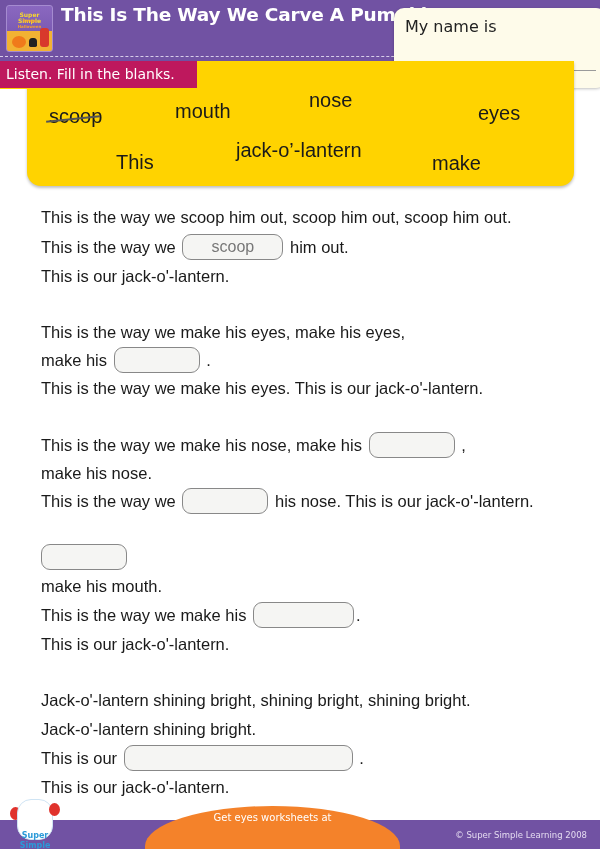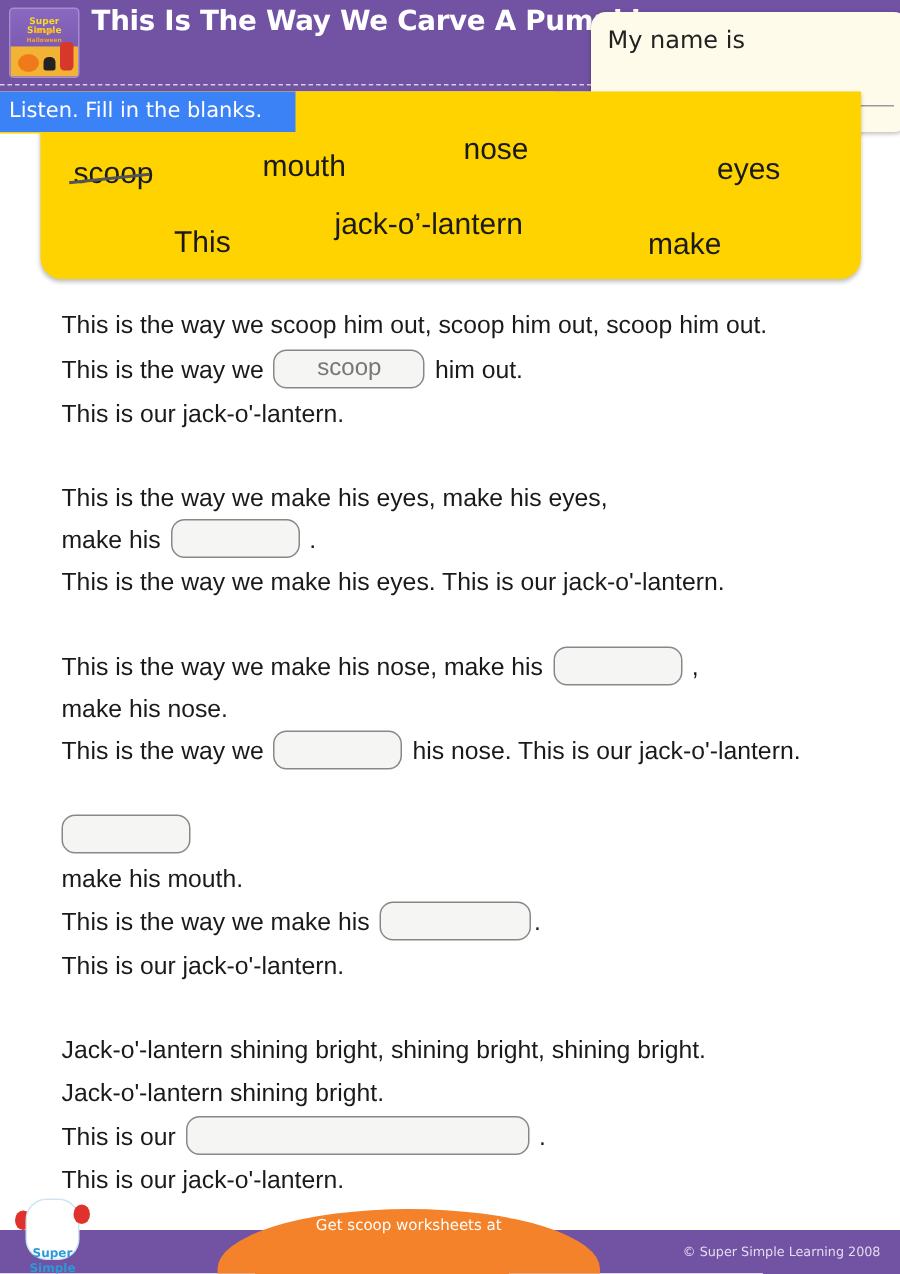--- a/index.html
+++ b/index.html
@@ -20,21 +20,21 @@
     .subtitle { position: absolute; left: 62px; top: 32px; font-size: 10.5px; color: #e6ddf2; white-space: nowrap; }
     .subtitle i { font-style: italic; }
 
     
     .namebox { position: absolute; left: 394px; top: 8px; width: 212px; height: 80px; background: #fefbea; border-radius: 10px;
       box-shadow: 0 1px 3px rgba(0,0,0,0.25); }
     .namebox .label { position: absolute; left: 11px; top: 9px; font-size: 16px; color: #222; }
     .namebox .line { position: absolute; left: 12px; top: 62px; width: 190px; border-top: 1px solid #9a9a9a; }
 
     
-    .instr { position: absolute; left: 0; top: 61px; width: 197px; height: 27px; background: #3b82f6; color: #fff; font-size: 14px; padding: 5px 0 0 6px; white-space: nowrap; z-index: 2; }
+    .instr { position: absolute; left: 0; top: 61px; width: 197px; height: 27px; background: #be185d; color: #fff; font-size: 14px; padding: 5px 0 0 6px; white-space: nowrap; z-index: 2; }
     .bank { position: absolute; left: 27px; top: 61px; width: 547px; height: 125px; background: #ffd300; border-radius: 0 0 14px 14px;
       box-shadow: 0 2px 3px rgba(0,0,0,0.25); }
     .bank .yfill { position: absolute; left: -27px; top: 0; width: 370px; height: 28px; background: #ffd300; }
     .word { position: absolute; font-family: "Liberation Sans", sans-serif; font-size: 20px; color: #1a1a1a; white-space: nowrap; }
     .word.used::after { content: ""; position: absolute; left: -3px; right: 2px; top: 55%; border-top: 2px solid #555; transform: rotate(-6deg); }
 
     
     .lyrics { position: absolute; left: 41px; top: 204px; width: 540px; }
     .line-t { position: absolute; left: 0; font-family: Liberation Sans, sans-serif; font-size: 16.5px; color: #1a1a1a; white-space: nowrap; height: 26px; line-height: 26px; }
     .blank { display: inline-block; vertical-align: middle; height: 26px; border: 1px solid #888; border-radius: 9px; background: #f5f5f3;
@@ -74,21 +74,21 @@
   <div class="line"></div>
 </div>
 
 <div class="bank">
   <div class="yfill"></div>
   <span class="word used" style="left:22px; top:44px;">scoop</span>
   <span class="word" style="left:148px; top:39px;">mouth</span>
   <span class="word" style="left:282px; top:28px;">nose</span>
   <span class="word" style="left:451px; top:41px;">eyes</span>
   <span class="word" style="left:89px; top:90px;">This</span>
-  <span class="word" style="left:196px; top:78px;">jack-o’-lantern</span>
+  <span class="word" style="left:209px; top:78px;">jack-o’-lantern</span>
   <span class="word" style="left:405px; top:91px;">make</span>
 </div>
 <div class="instr">Listen. Fill in the blanks.</div>
 
 <div class="lyrics">
 
   <div class="line-t" style="top:0px;">This is the way we scoop him out, scoop him out, scoop him out.</div>
   <div class="line-t" style="top:30px;"><span>This is the way we </span><span class="blank" style="width:101px;">scoop</span><span> him out.</span></div>
   <div class="line-t" style="top:59px;">This is our jack-o'-lantern.</div>
 
@@ -106,21 +106,21 @@
   <div class="line-t" style="top:427px;">This is our jack-o'-lantern.</div>
 
   <div class="line-t" style="top:483px;">Jack-o'-lantern shining bright, shining bright, shining bright.</div>
   <div class="line-t" style="top:512px;">Jack-o'-lantern shining bright.</div>
   <div class="line-t" style="top:541px;"><span>This is our </span><span class="blank" style="width:229px;"></span><span> .</span></div>
   <div class="line-t" style="top:570px;">This is our jack-o'-lantern.</div>
 </div>
 
 <div class="footer"></div>
 <div class="arc">
-  <div class="t1">Get scoop worksheets at</div>
+  <div class="t1">Get eyes worksheets at</div>
 </div>
 <div class="copyright">© Super Simple Learning 2008</div>
 <div class="logo">
   <div class="bug1"></div>
   <div class="cloud"></div>
   <div class="bug2"></div>
   <div class="txt" style="top:8px;">Super</div>
   <div class="txt" style="top:18px;">Simple</div>
   <div class="txt" style="top:28px;">Learning</div>
 </div>

